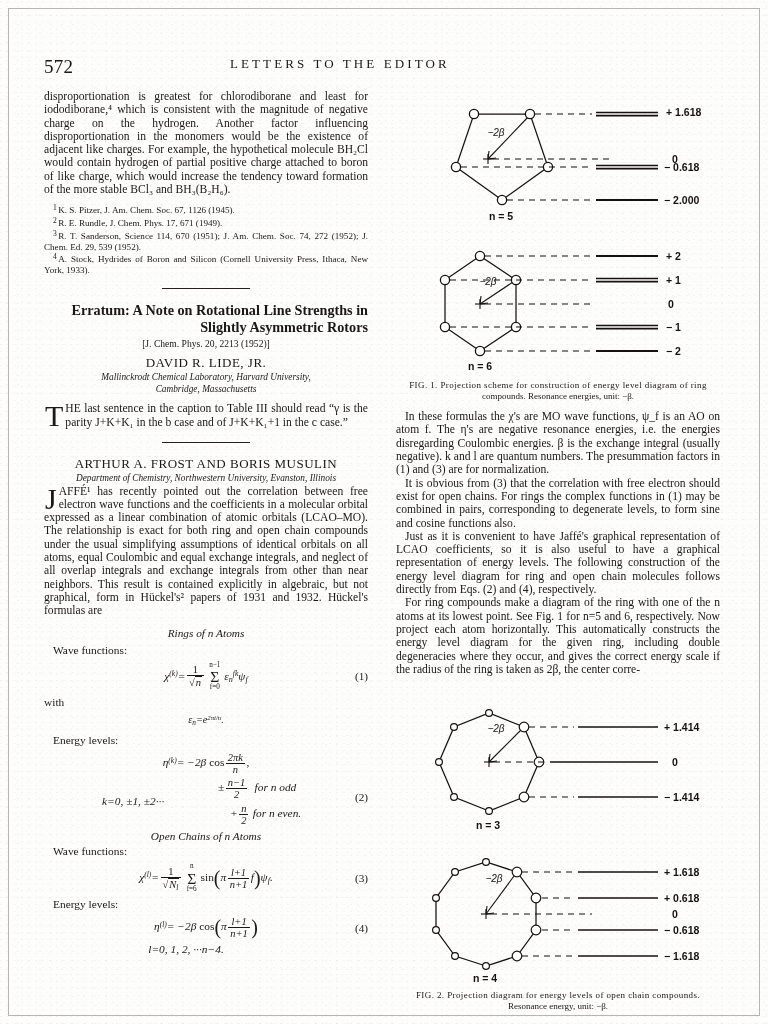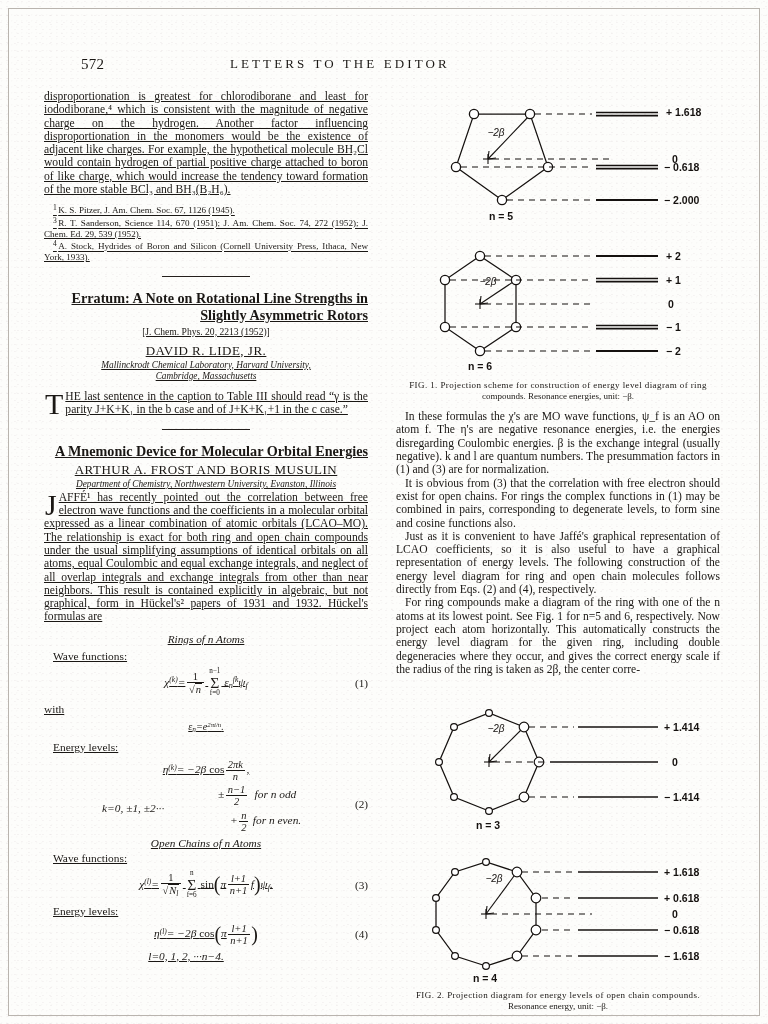--- a/index.html
+++ b/index.html
@@ -40,23 +40,22 @@
   }
 
   
   .runhead {
     position: relative;
     height: 26px;
   }
   .folio {
     position: absolute;
     left: 4px; top: 0;
-    font-size: 15px;
+    font-size: 19px;
     letter-spacing: 0.2px;
-    margin-left: 37px;
   }
   .runtitle {
     position: absolute;
     left: 190px; top: 0;
     font-size: 13px;
     letter-spacing: 3.1px;
   }
 
   
   .cols {
@@ -64,21 +63,21 @@
     top: 34px;
     left: 0;
     width: 700px;
     height: 900px;
   }
   .col {
     position: absolute;
     top: 0;
     width: 324px;
   }
-  .col-l { left: 4px; text-decoration: underline; }
+  .col-l { left: 4px; }
   .col-r { left: 356px; }
 
   p.body {
     margin: 0 0 0 0;
     font-size: 11.6px;
     line-height: 13.3px;
     text-align: justify;
     text-indent: 0;
     hyphens: manual;
   }
@@ -245,39 +244,39 @@
   </div>
 
   <div class="cols">
 
     <div class="col col-l">
 
       <p class="body">disproportionation is greatest for chlorodiborane and least for iododiborane,⁴ which is consistent with the magnitude of negative charge on the hydrogen. Another factor influencing disproportionation in the monomers would be the existence of adjacent like charges. For example, the hypothetical molecule BH₂Cl would contain hydrogen of partial positive charge attached to boron of like charge, which would increase the tendency toward formation of the more stable BCl₃ and BH₃(B₂H₆).</p>
 
       <div class="footnotes">
         <div><span class="fn-num">1</span><span>K. S. Pitzer, J. Am. Chem. Soc. 67, 1126 (1945).</span></div>
+        <div><span class="fn-num">2</span><span>R. E. Rundle, J. Chem. Phys. 17, 671 (1949).</span></div>
         <div><span class="fn-num">3</span><span>R. T. Sanderson, Science 114, 670 (1951); J. Am. Chem. Soc. 74, 272 (1952); J. Chem. Ed. 29, 539 (1952).</span></div>
         <div><span class="fn-num">4</span><span>A. Stock, Hydrides of Boron and Silicon (Cornell University Press, Ithaca, New York, 1933).</span></div>
       </div>
 
       <div class="shortrule"></div>
 
       <h2 class="arttitle">Erratum: A Note on Rotational Line Strengths in Slightly Asymmetric Rotors</h2>
       <div class="artref">[J. Chem. Phys. 20, 2213 (1952)]</div>
       <div class="authors">DAVID R. LIDE, JR.</div>
       <div class="affil">Mallinckrodt Chemical Laboratory, Harvard University,</div>
       <div class="affil" style="margin-bottom:7px">Cambridge, Massachusetts</div>
 
       <p class="dropcap-para">
         <span class="dropcap">T</span><span>HE last sentence in the caption to Table III should read “γ is the parity J+K+K₁ in the b case and of J+K+K₁+1 in the c case.”</span>
       </p>
 
       <div class="shortrule" style="clear:both"></div>
 
-      <h2 class="arttitle">A Mnemonic Device for Molecular Orbital Energies</h2>
       <div class="authors">ARTHUR A. FROST AND BORIS MUSULIN</div>
       <div class="affil">Department of Chemistry, Northwestern University, Evanston, Illinois</div>
 
       <p class="dropcap-para">
         <span class="dropcap">J</span><span>AFFÉ¹ has recently pointed out the correlation between free electron wave functions and the coefficients in a molecular orbital expressed as a linear combination of atomic orbitals (LCAO–MO). The relationship is exact for both ring and open chain compounds under the usual simplifying assumptions of identical orbitals on all atoms, equal Coulombic and equal exchange integrals, and neglect of all overlap integrals and exchange integrals from other than near neighbors. This result is contained explicitly in algebraic, but not graphical, form in Hückel's² papers of 1931 and 1932. Hückel's formulas are</span>
       </p>
 
       <div style="clear:both"></div>
 
       <div class="mathhead">Rings of n Atoms</div>

